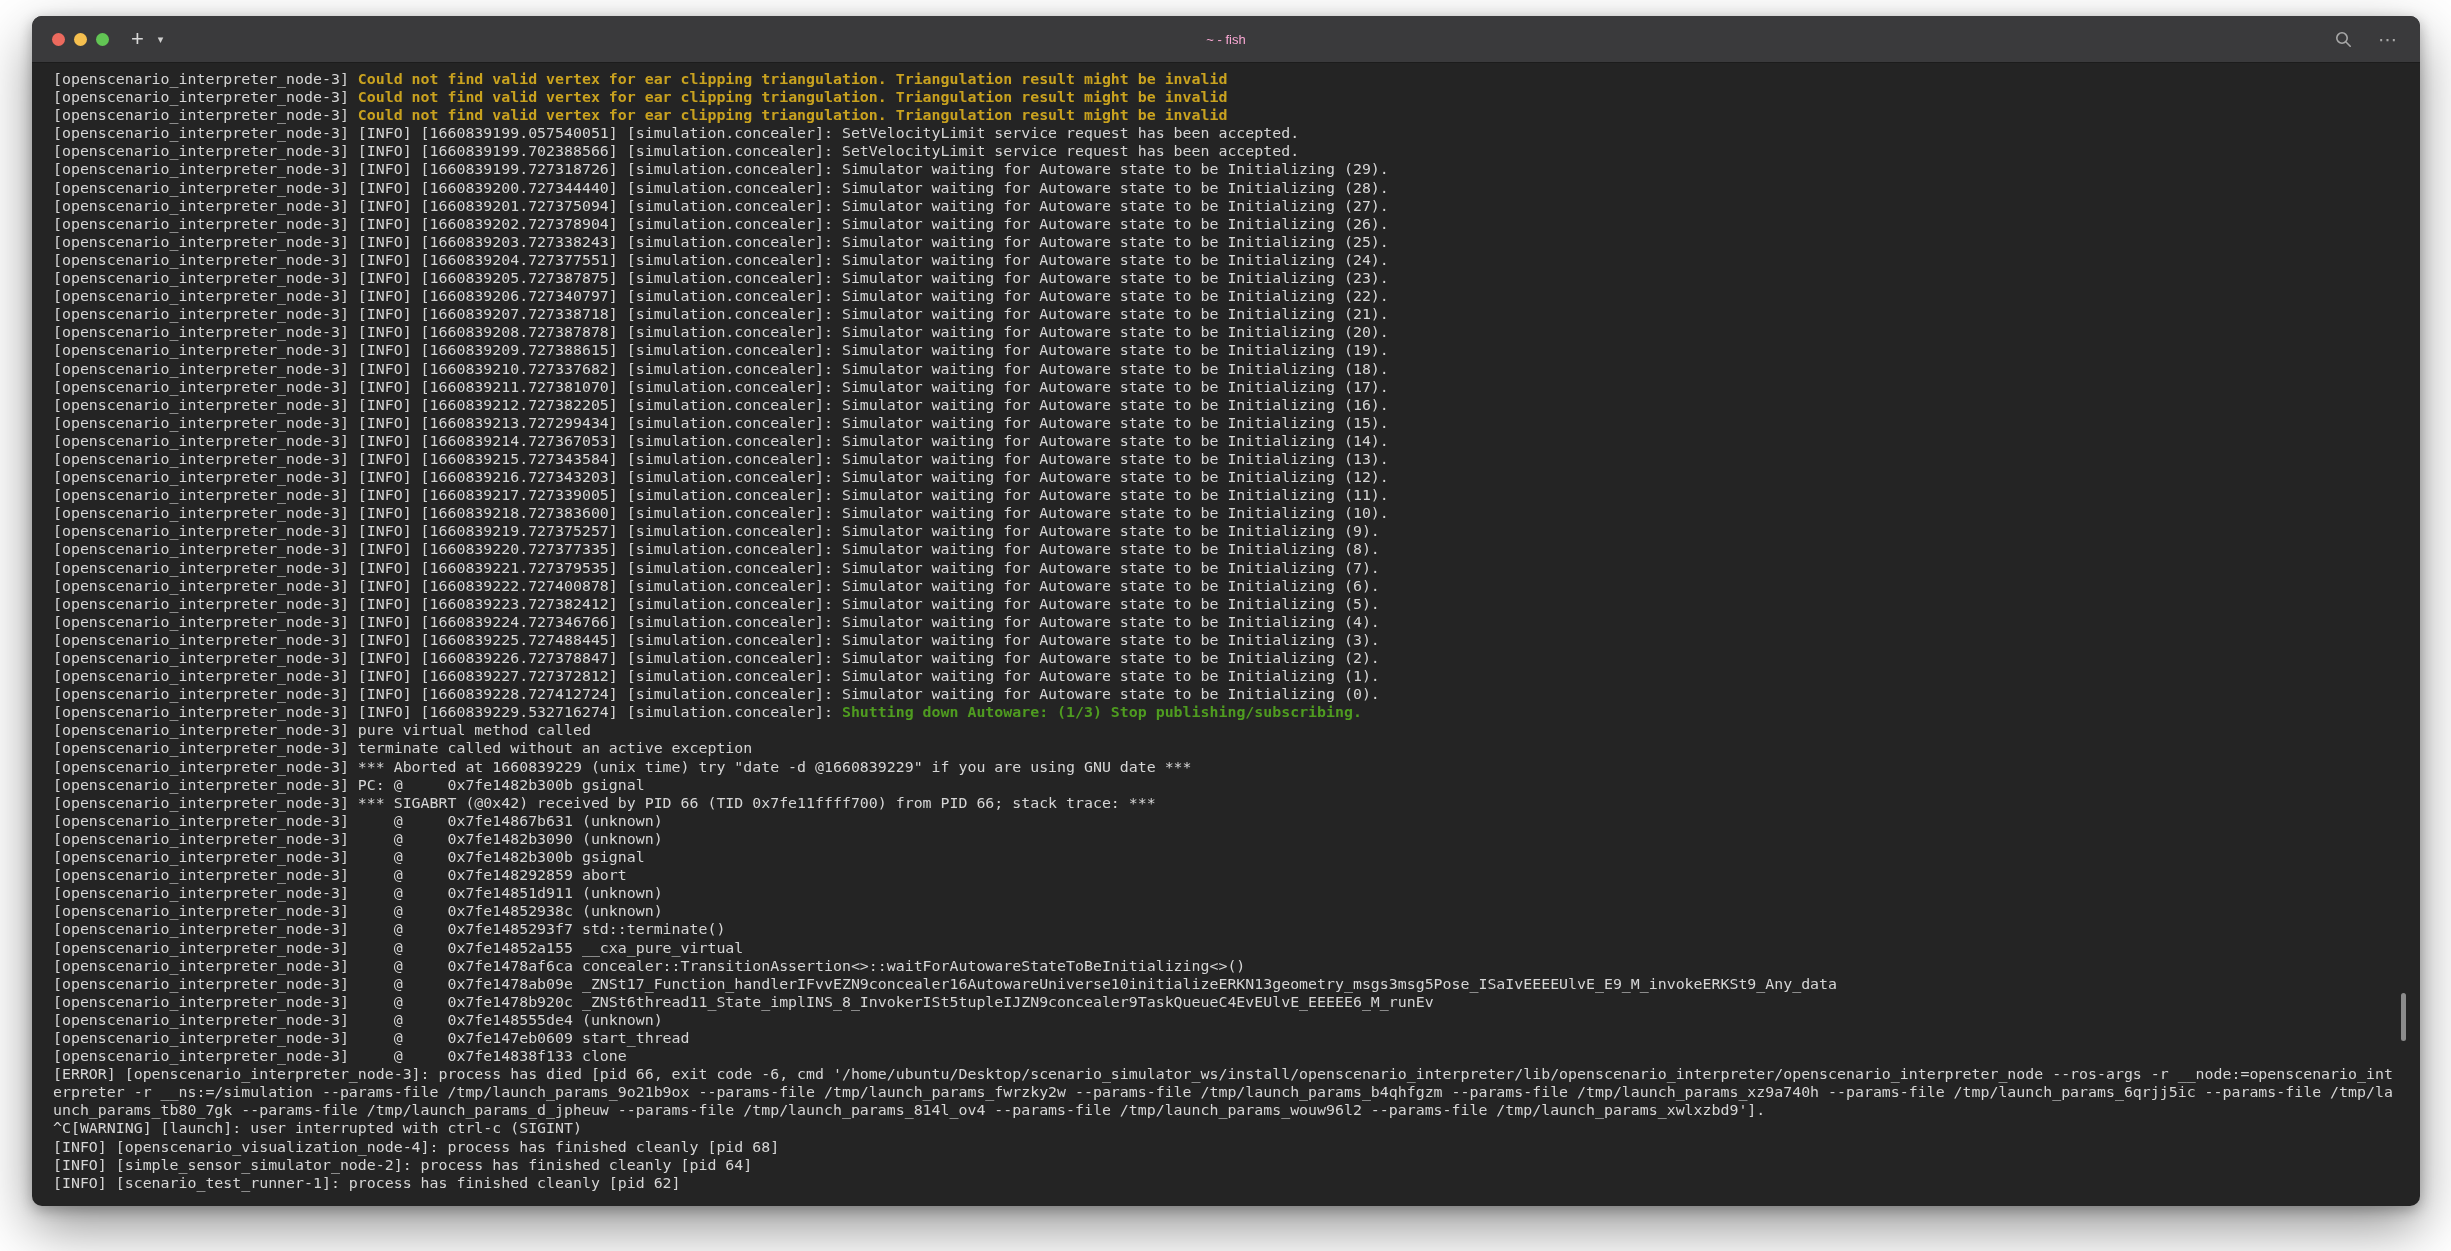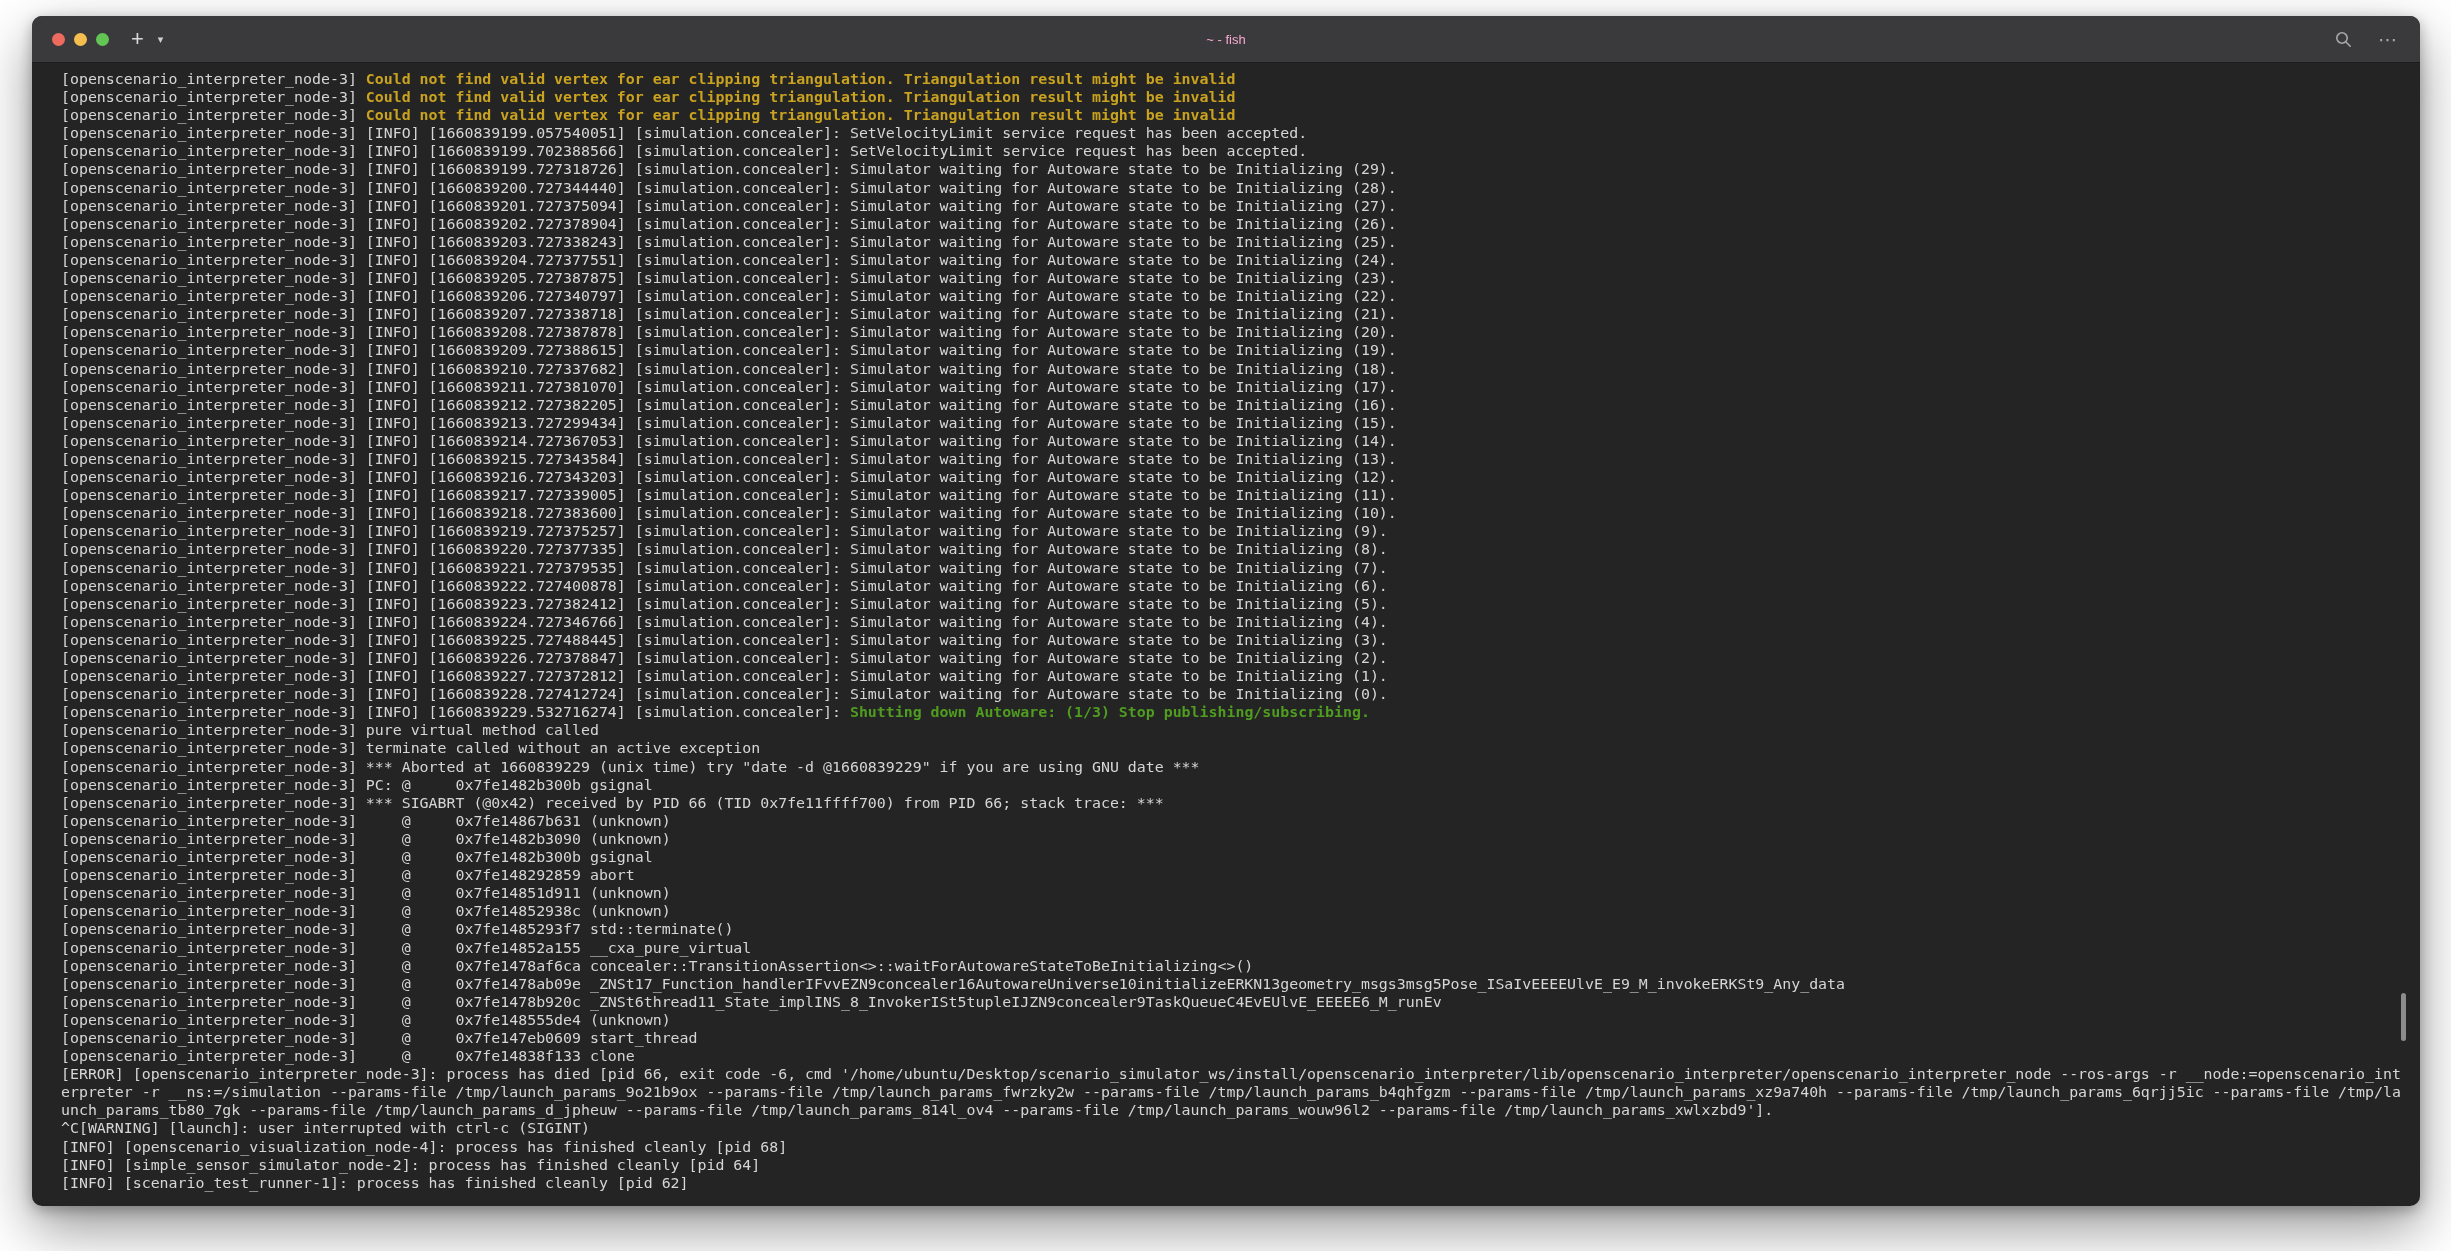--- a/index.html
+++ b/index.html
@@ -37,21 +37,21 @@
   .newtab{font-size:22px;font-weight:300;margin-left:22px;line-height:1;}
   .tabcaret{font-size:11px;margin-left:14px;color:#d0d0d0;}
   .wtitle{
     position:absolute;left:0;right:0;text-align:center;
     color:#f9a8d4;font-size:13px;pointer-events:none;
   }
   .tb-right{position:absolute;right:22px;display:flex;align-items:center;gap:26px;}
   .searchsvg{display:block;}
   .more{font-size:19px;color:#a8a8a8;letter-spacing:1px;line-height:1;}
   .term{
-    padding:7px 6px 12px 29px;
+    padding:7px 6px 12px 21px;
     font-family:"DejaVu Sans Mono","Liberation Mono",monospace;
     font-size:14.9px;line-height:18.1px;
     color:var(--fg,#d6d6d6);
     white-space:pre;
     overflow:hidden;
     height:1125px;
   }
   .line{height:18.1px;}
   .c-fg{color:var(--fg,#d6d6d6);}
   .c-warn{color:var(--warn,#c9a21f);font-weight:bold;}

